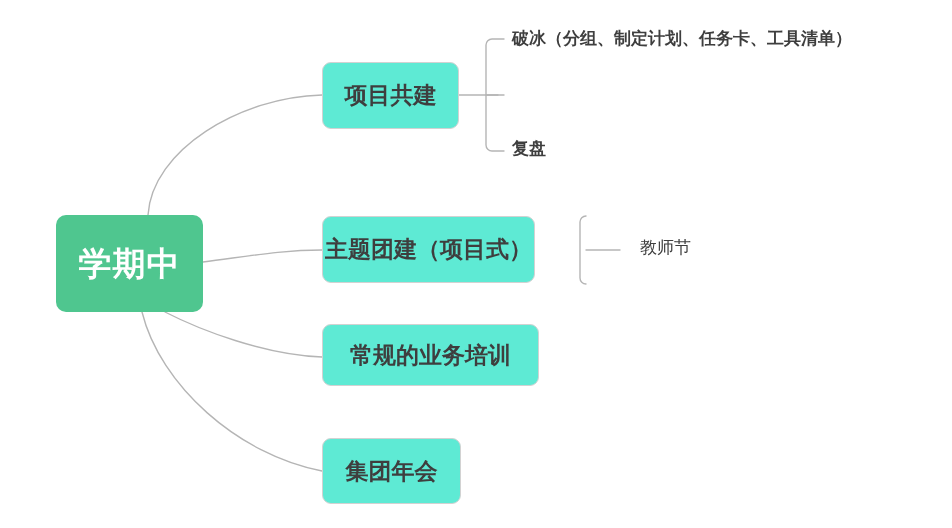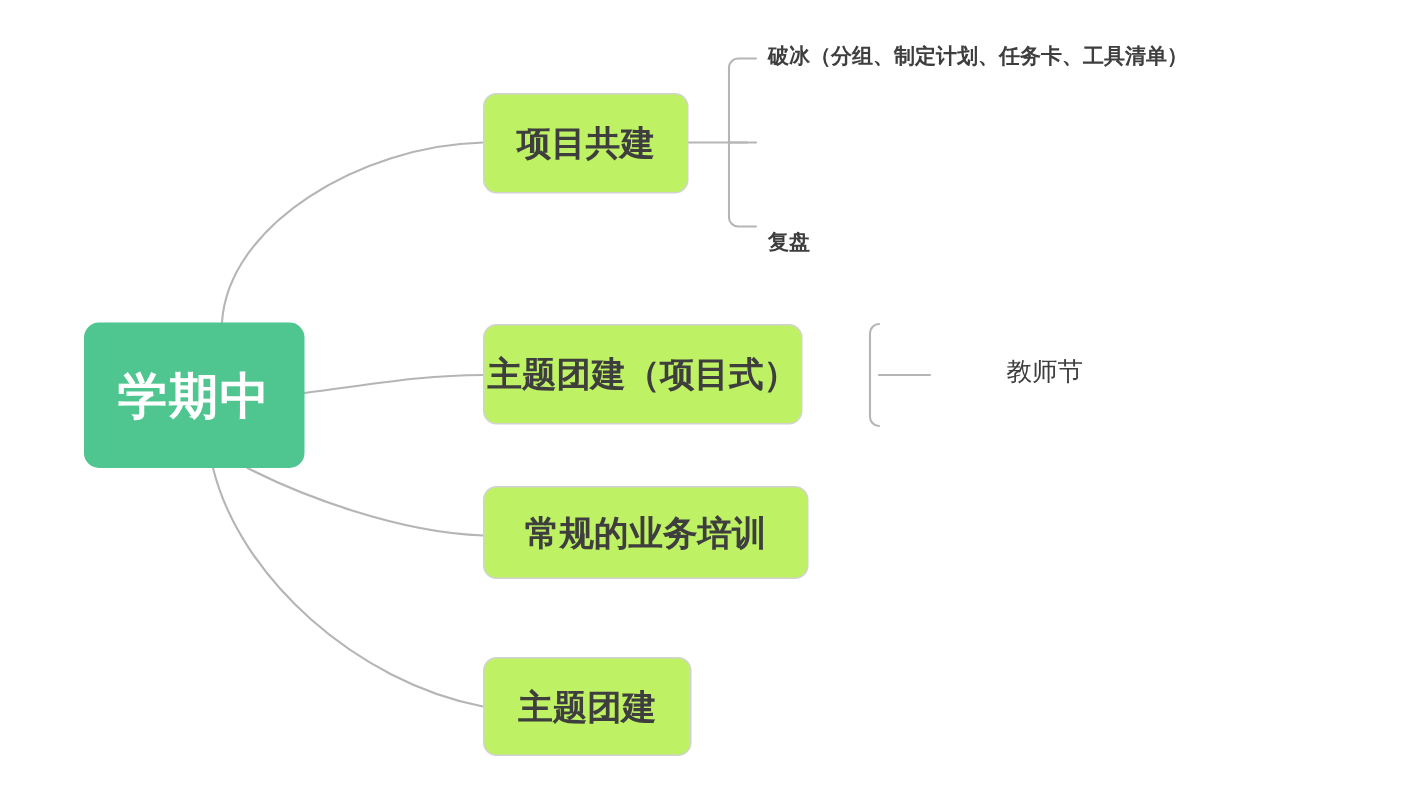--- a/index.html
+++ b/index.html
@@ -45,21 +45,21 @@
     font-size: 33px;
     font-weight: bold;
     letter-spacing: 1px;
     line-height: 1;
     white-space: nowrap;
   }
 
   
   .topic-node {
     position: absolute;
-    background: #bef264;
+    background: #5eead4;
     border: 1px solid #d2d2d2;
     border-radius: 9px;
     box-sizing: border-box;
     display: flex;
     align-items: center;
     justify-content: center;
   }
   .topic-label {
     color: #3e3e3e;
     font-size: 23px;
@@ -70,37 +70,36 @@
 
   .topic-1 { left: 322px; top: 62px;  width: 137px; height: 67px; }
   .topic-2 { left: 322px; top: 216px; width: 213px; height: 67px; }
   .topic-3 { left: 322px; top: 324px; width: 217px; height: 62px; }
   .topic-4 { left: 322px; top: 438px; width: 139px; height: 66px; }
 
   
   .leaf-label {
     position: absolute;
     color: #3e3e3e;
-    font-size: 14px;
+    font-size: 17px;
     font-weight: bold;
     white-space: nowrap;
     line-height: 1;
   }
   .leaf-1 { left: 512px; top: 30px; }
   .leaf-2 { left: 512px; top: 85px; }
-  .leaf-3 { left: 512px; top: 154px; }
+  .leaf-3 { left: 512px; top: 140px; }
 
   .leaf-small {
     position: absolute;
     color: #3e3e3e;
     font-size: 17px;
     font-weight: normal;
     white-space: nowrap;
     line-height: 1;
-    margin-left: 31px;
   }
   .leaf-4 { left: 640px; top: 239px; }
 </style>
 </head>
 <body>
 
 <div id="canvas">
 
   <svg id="edges" viewBox="0 0 952 528" width="952" height="528" xmlns="http://www.w3.org/2000/svg" fill="none">
     <g stroke="#b5b5b5" stroke-width="1.4" fill="none" stroke-linecap="round">
@@ -135,21 +134,21 @@
 
   <div class="topic-node topic-2">
     <span class="topic-label">主题团建（项目式）</span>
   </div>
 
   <div class="topic-node topic-3">
     <span class="topic-label">常规的业务培训</span>
   </div>
 
   <div class="topic-node topic-4">
-    <span class="topic-label">主题团建</span>
+    <span class="topic-label">集团年会</span>
   </div>
 
   <div class="leaf-label leaf-1">破冰（分组、制定计划、任务卡、工具清单）</div>
   <div class="leaf-label leaf-3">复盘</div>
 
   <div class="leaf-small leaf-4">教师节</div>
 
 </div>
 
 </body></html>

